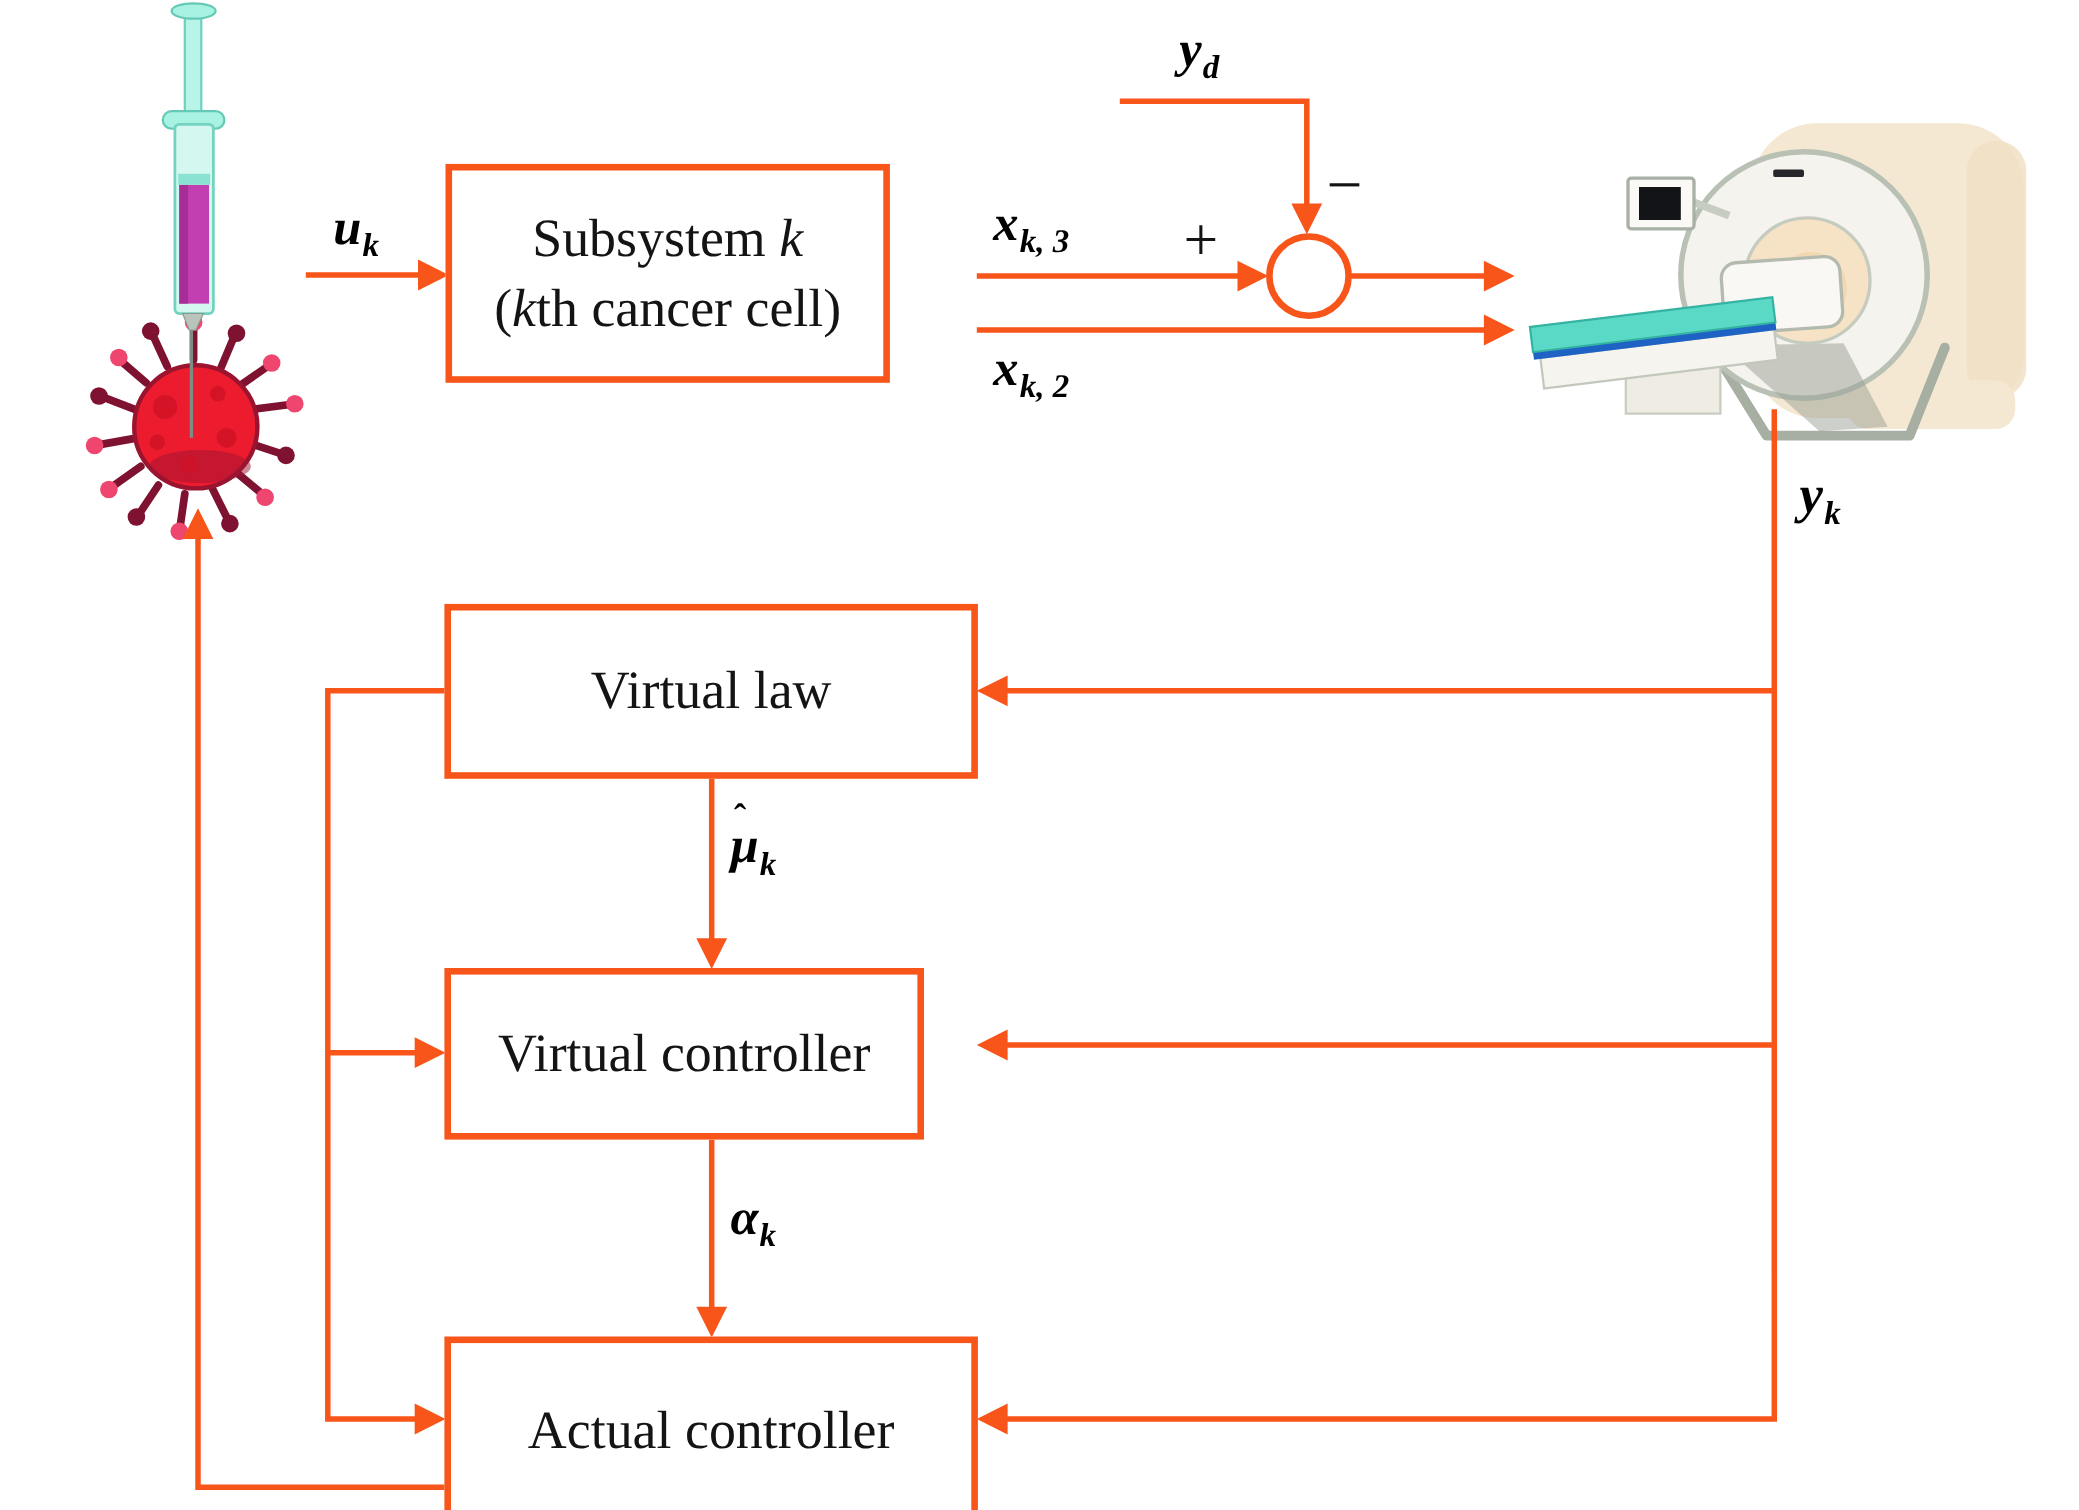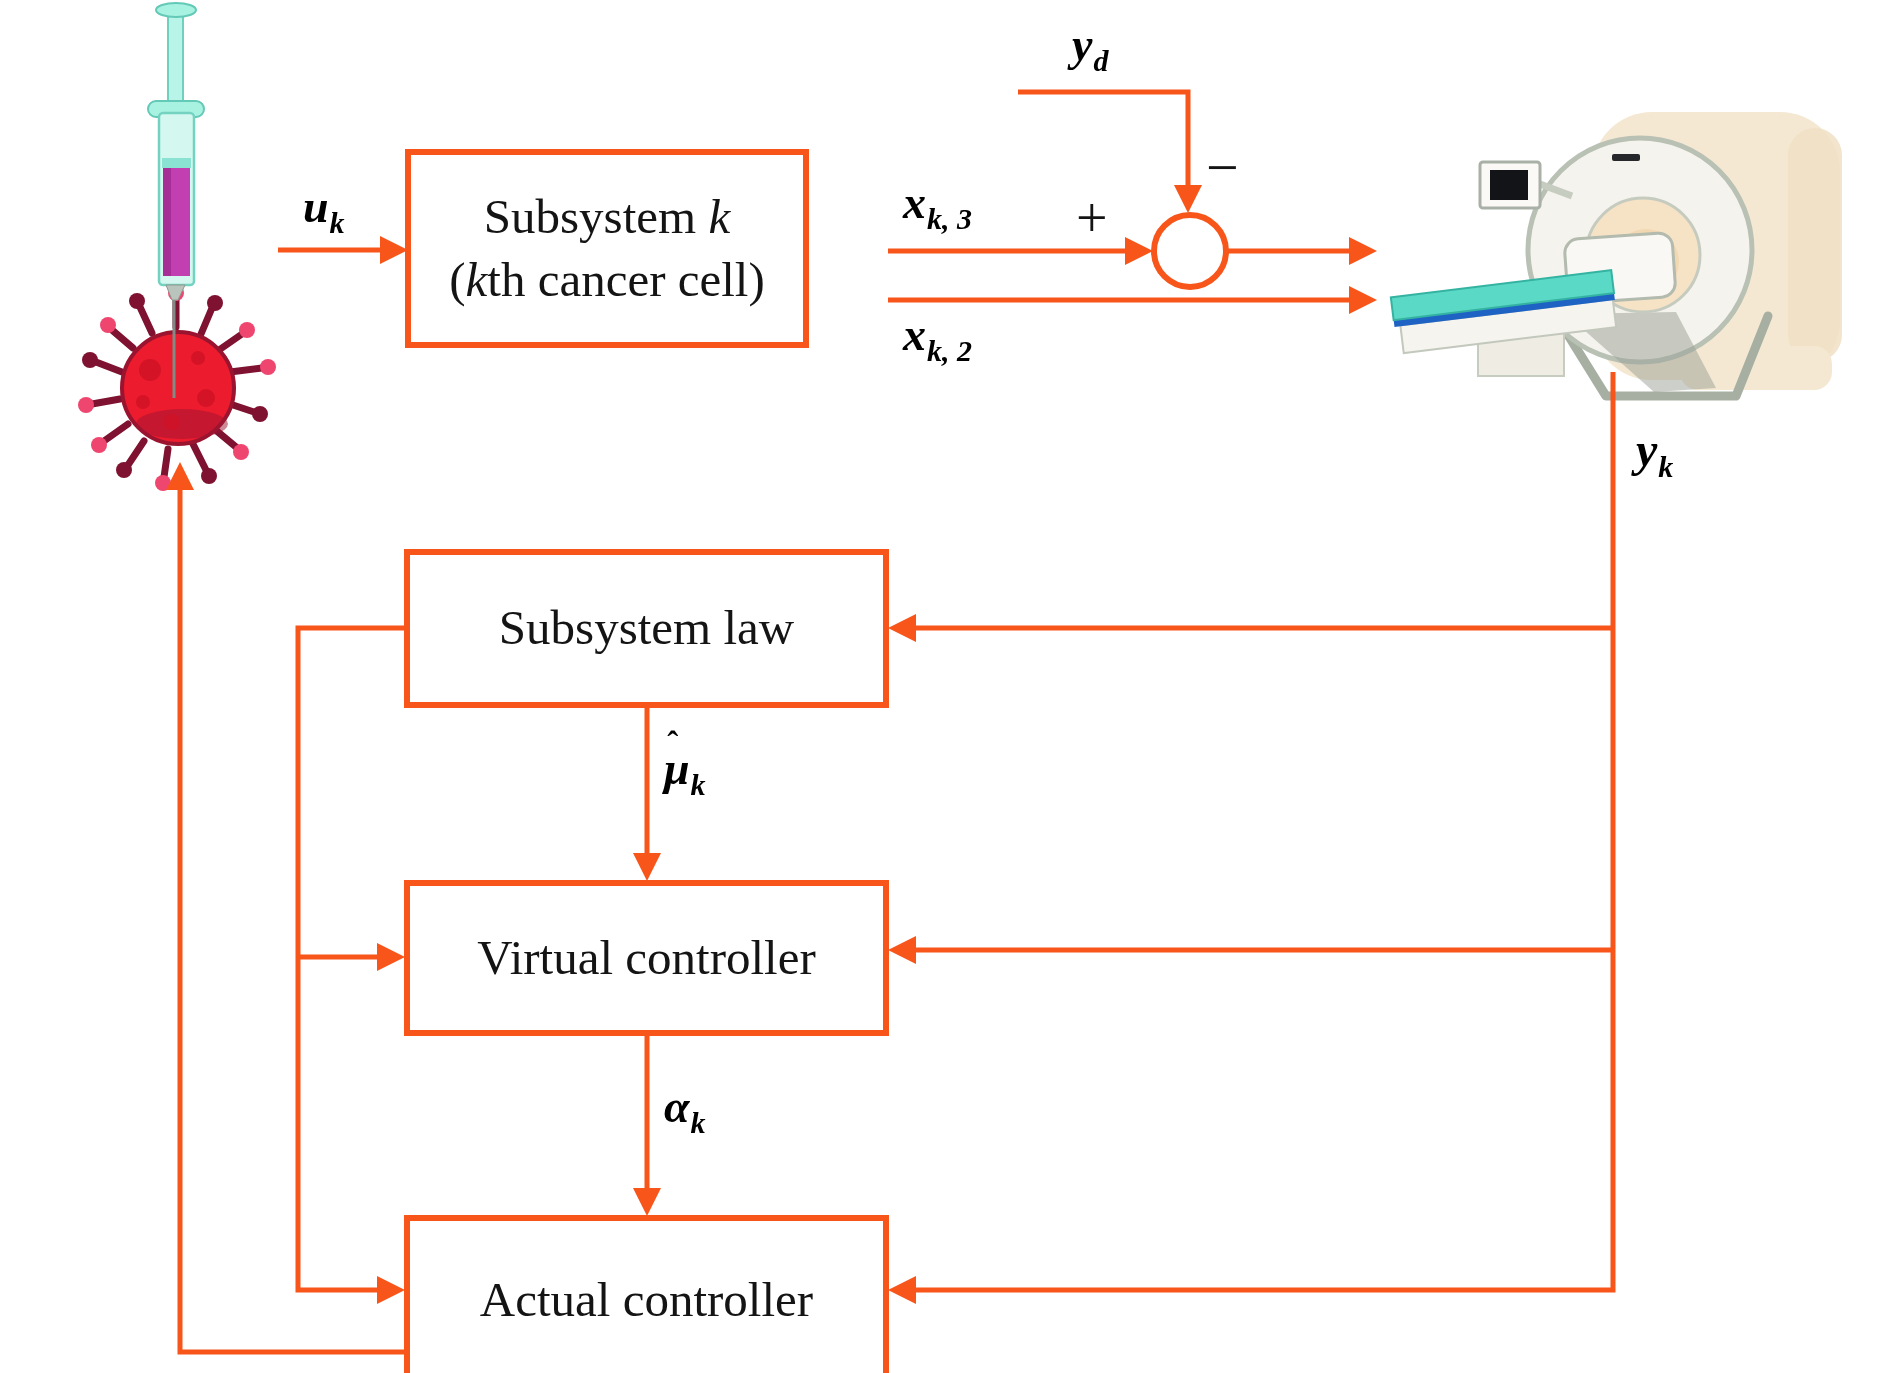--- a/index.html
+++ b/index.html
@@ -146,24 +146,24 @@
   </svg>
 
   <div class="box" style="left:405px;top:149px;width:404px;height:199px;">
     <div>
       <span>Subsystem </span><i>k</i><br>
       <span>(</span><i>k</i><span>th cancer cell)</span>
     </div>
   </div>
 
   <div class="box" style="left:404px;top:549px;width:485px;height:159px;">
-    <div>Subsystem law</div>
-  </div>
-
-  <div class="box" style="left:404px;top:880px;width:485px;height:156px;">
+    <div>Virtual law</div>
+  </div>
+
+  <div class="box" style="left:404px;top:880px;width:436px;height:156px;">
     <div>Virtual controller</div>
   </div>
 
   <div class="box" style="left:404px;top:1215px;width:485px;height:171px;">
     <div>Actual controller</div>
   </div>
 
   <div class="sig" style="left:303px;top:180px;">
     <span>u</span><span class="sub">k</span>
   </div>

